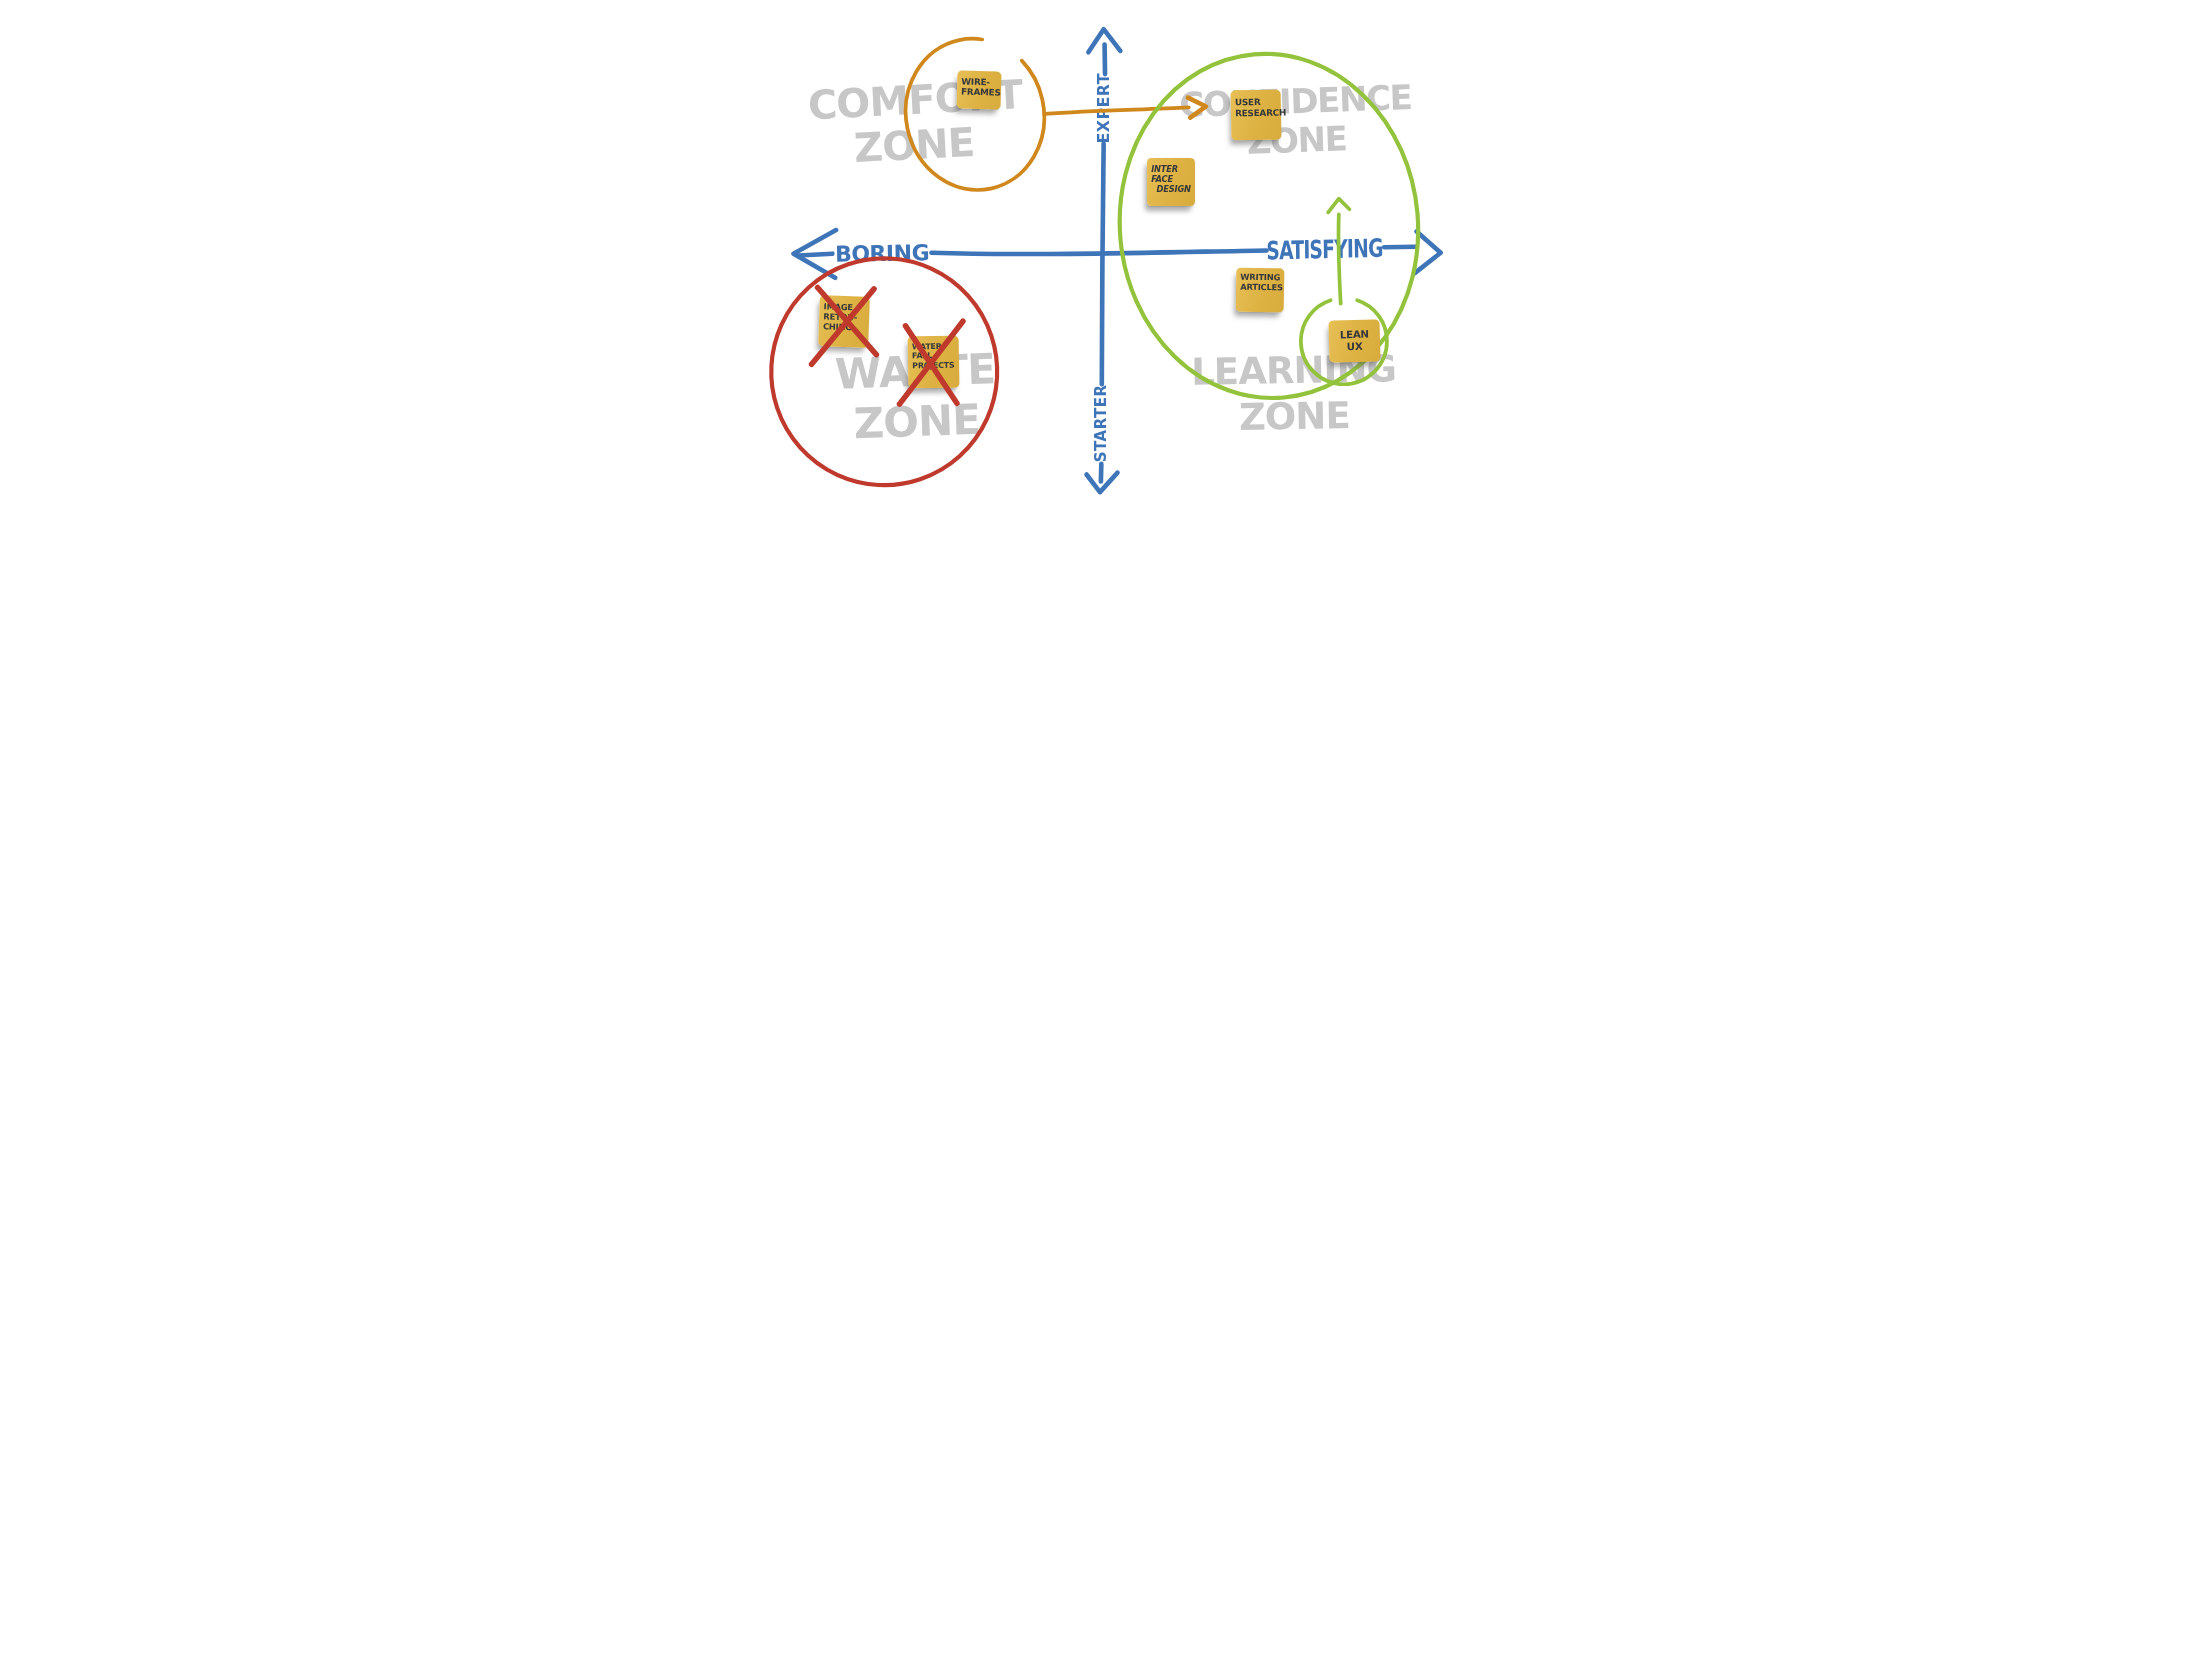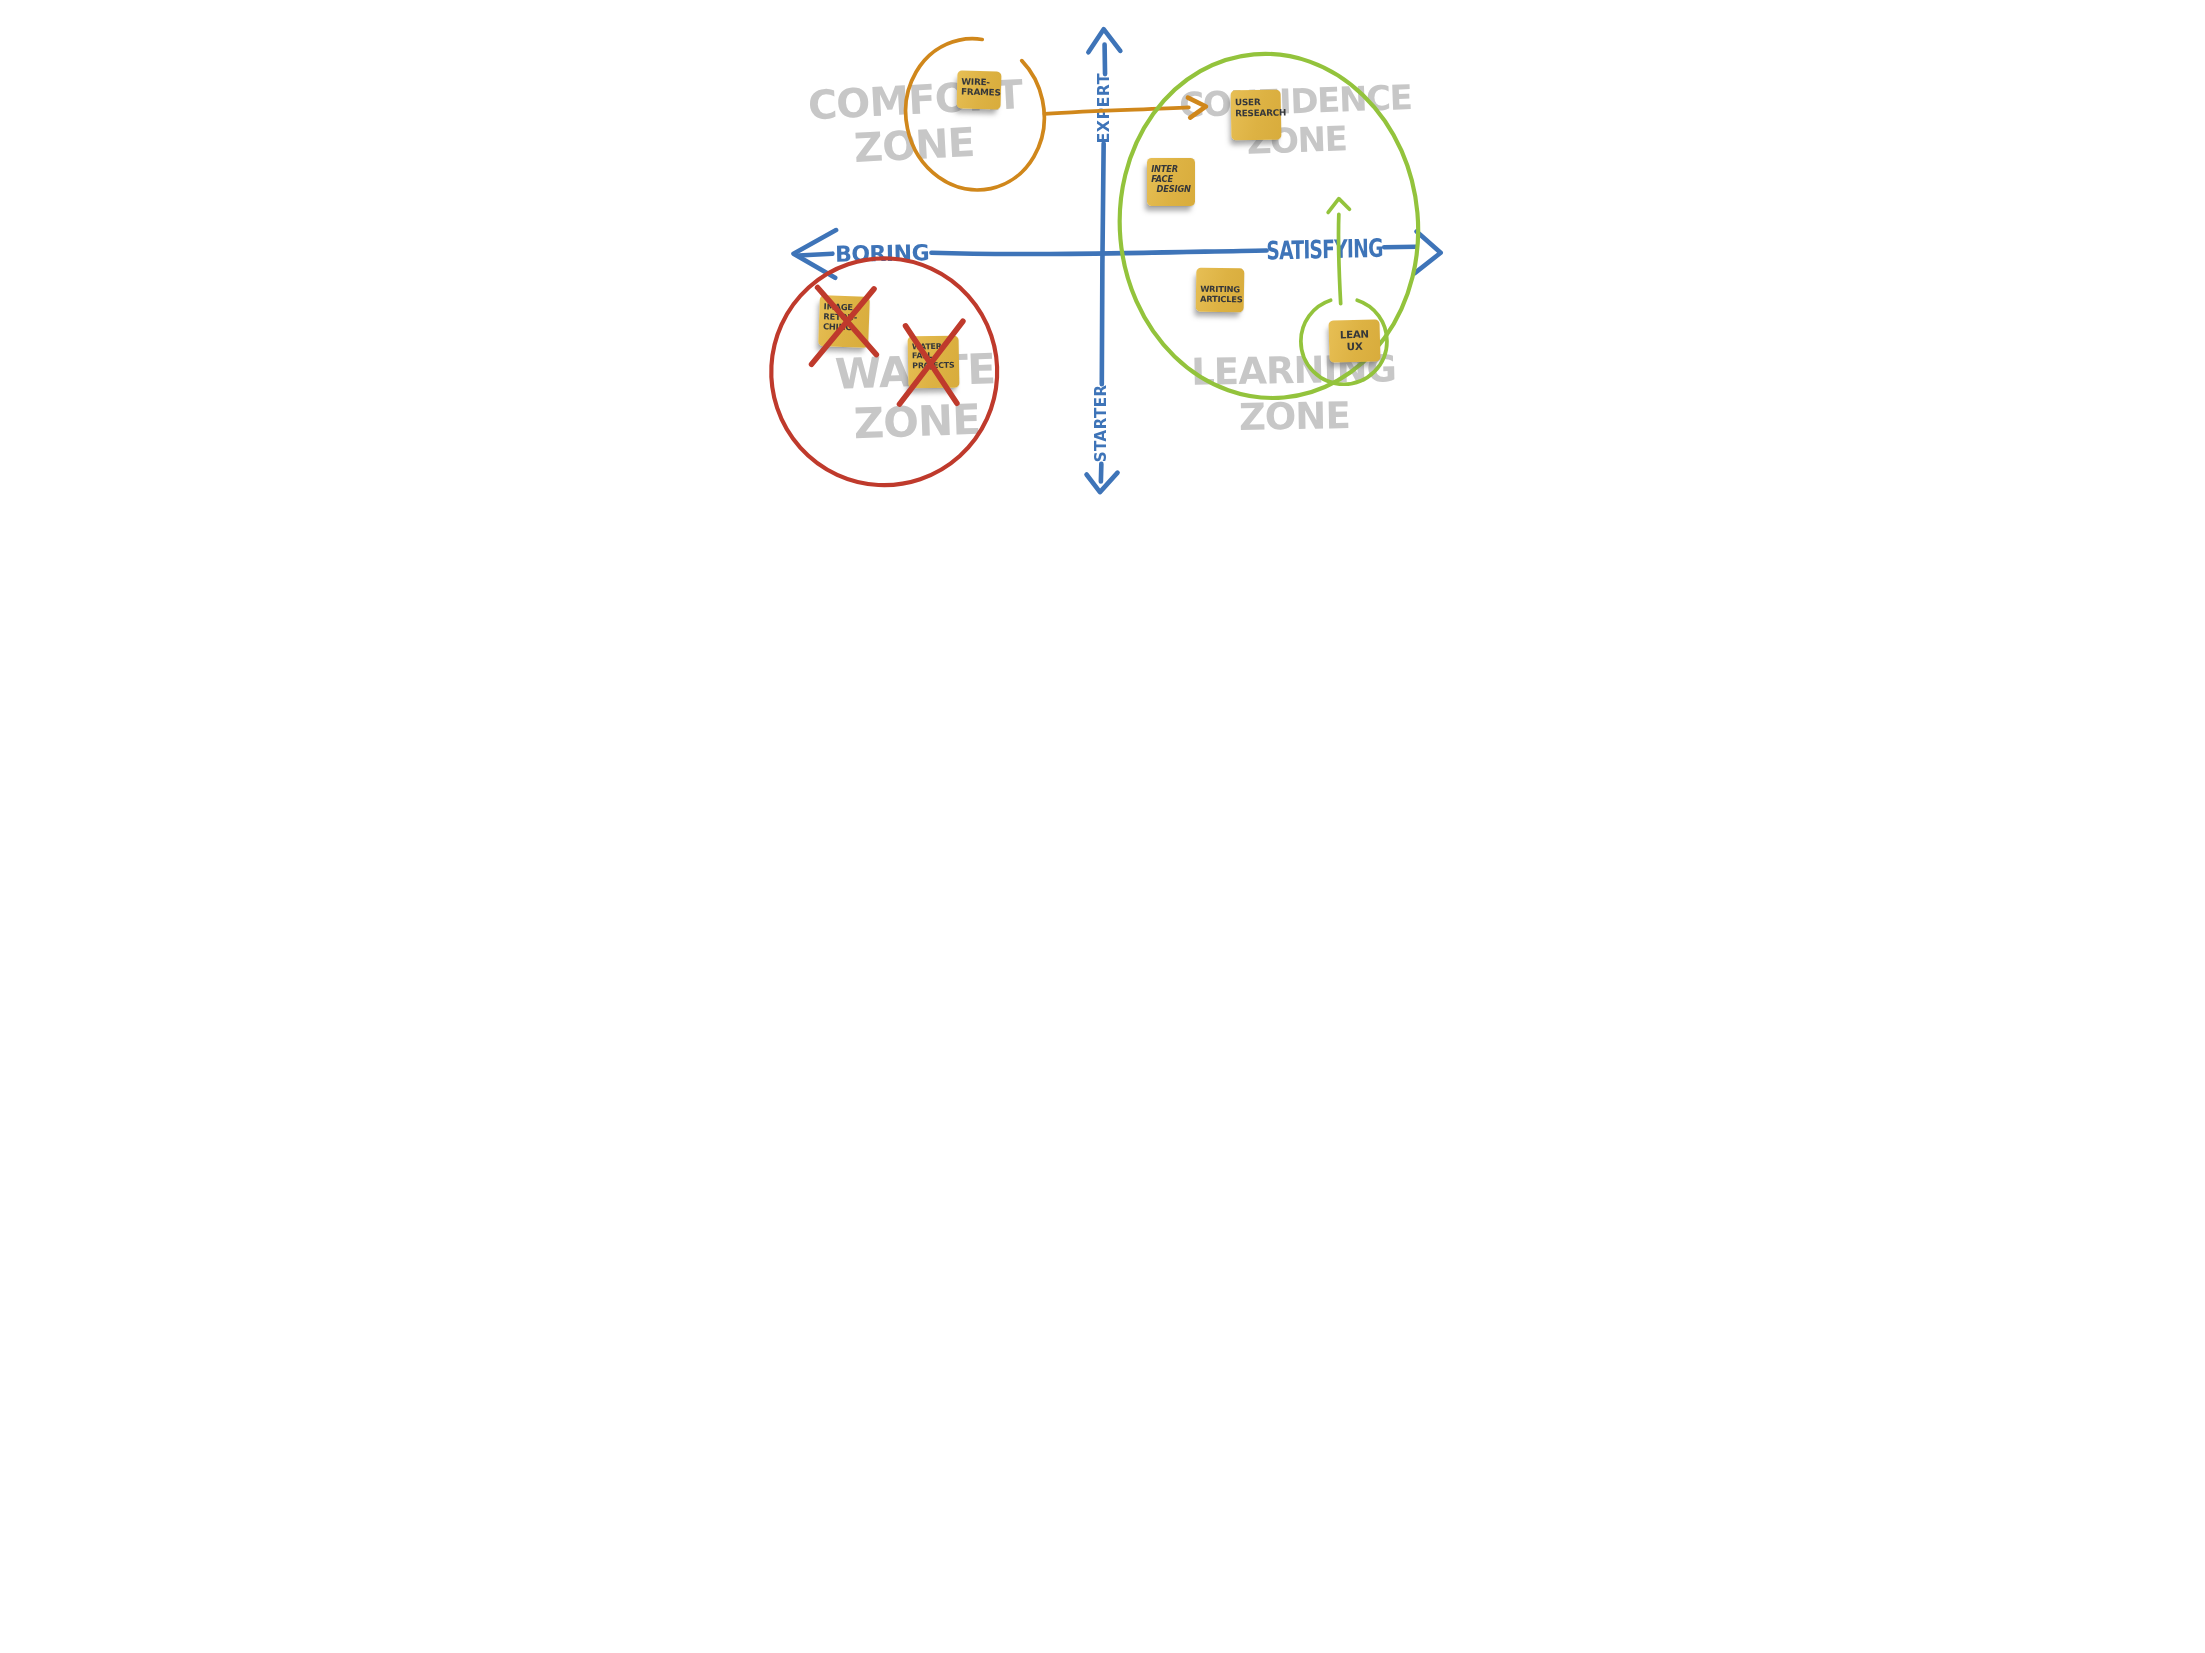--- a/index.html
+++ b/index.html
@@ -55,21 +55,21 @@
   #zone-learning  {left:433px; top:348px; width:234px; font-size:37px; line-height:1.25; transform:rotate(-1deg);}
 
   #label-boring    {left:91px; top:241px; width:93px; height:26px; line-height:26px; font-size:22px; letter-spacing:-0.5px; transform:rotate(-1deg);}
   #label-satisfying{left:511px;top:235px; width:139px; height:29px; line-height:29px; font-size:22px; letter-spacing:-0.9px; transform:scale(.85,1.15) rotate(-1deg);}
   #label-expert {left:323px; top:99px; width:74px; height:18.5px; line-height:18.5px; font-size:15.8px; letter-spacing:0.5px; transform:rotate(-90deg);}
   #label-starter{left:320px; top:416px; width:74px; height:18.5px; line-height:18.5px; font-size:15px; letter-spacing:0.5px; transform:rotate(-90deg);}
 
   #sticky-wireframes       {left:213px; top:71px; width:44px;  height:38px;  font-size:8.8px; transform:rotate(1.5deg);}
   #sticky-user-research    {left:487px;top:90px; width:50px; height:50px; font-size:8.8px; transform:rotate(-1deg); padding-top:7.4px;}
   #sticky-interface-design {left:403px; top:158px; width:48px; height:48px; font-size:8.3px;font-style:italic;}
-  #sticky-writing-articles {left:452px;top:268px; width:48px; height:44px;  font-size:8.3px; transform:rotate(1deg); padding-top:16px;}
+  #sticky-writing-articles {left:492px;top:268px; width:48px; height:44px;  font-size:8.3px; transform:rotate(1deg); padding-top:4px;}
   #sticky-lean-ux          {left:585px;top:320px; width:51px; height:42px;  font-size:10.2px; transform:rotate(-1.5deg);}
   #sticky-image-retouching {left:75px; top:296px; width:50px; height:51px; font-size:8.3px; transform:rotate(2deg);}
   #sticky-waterfall        {left:164px; top:336px; width:51px; height:52px; font-size:7.9px; transform:rotate(-1deg);}
 
   path,ellipse{fill:none;stroke-linecap:round;stroke-linejoin:round;}
   .blue  {stroke:var(--axis-blue);}
   .orange{stroke:var(--comfort-orange);}
   .green {stroke:var(--learning-green);}
   .red   {stroke:var(--waste-red);}
 </style>

